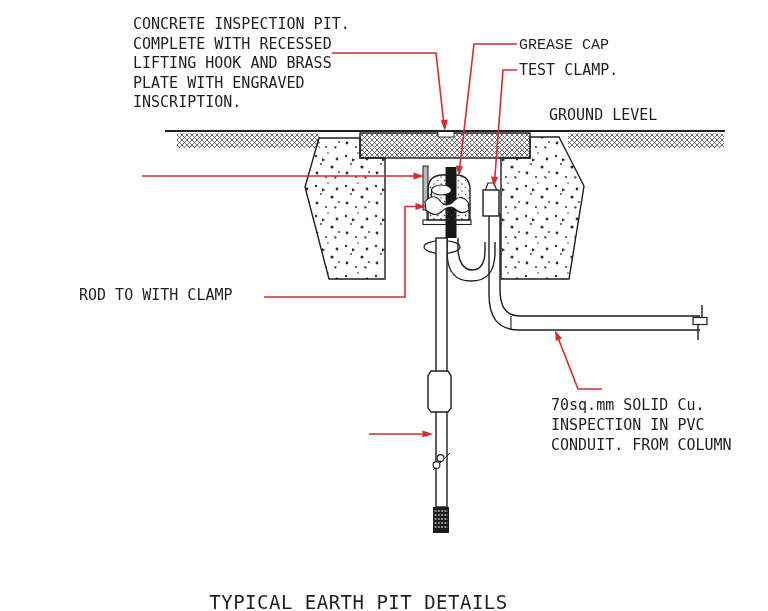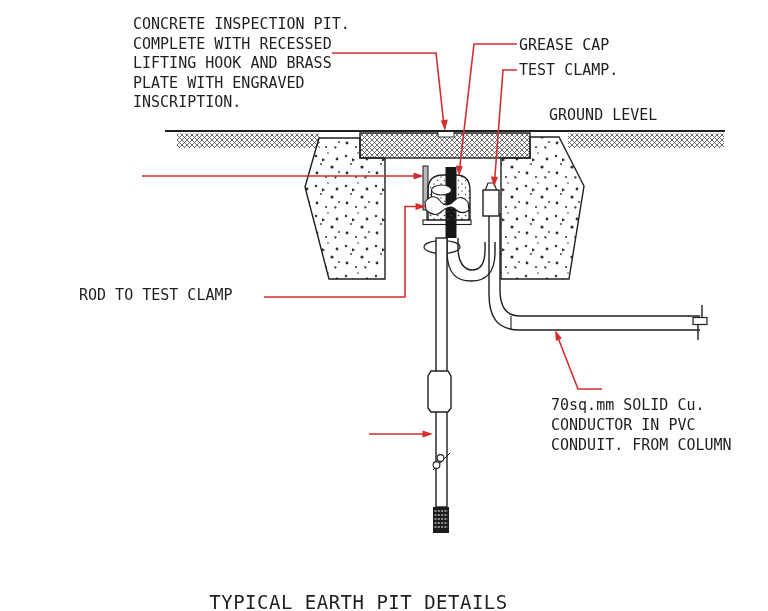--- a/index.html
+++ b/index.html
@@ -17,21 +17,21 @@
   svg{position:absolute;left:0;top:0;}
   .ln{stroke:var(--line-black);}
   .red-ln{stroke:var(--leader-red);fill:none;stroke-width:1.6;}
   .red-fill{fill:var(--leader-red);stroke:none;}
   .cad-label{
     position:absolute;color:var(--line-black);
     font-size:15px;line-height:19.5px;letter-spacing:0px;
     white-space:pre-line;z-index:5;
   }
   .lbl-concrete{left:121px;top:15px;}
-  .lbl-grease{left:507px;top:36px;}
+  .lbl-grease{left:507px;top:36px;font-family:Liberation Mono, monospace;}
   .lbl-test{left:507px;top:61px;}
   .lbl-ground{left:537px;top:106px;}
   .lbl-weather{left:69px;top:155px;line-height:19.8px;}
   .lbl-rodclamp{left:67px;top:286px;}
   .lbl-rods{left:71px;top:420px;line-height:22px;}
   .lbl-conductor{left:539px;top:395px;line-height:20px;}
   .lbl-title{
     left:186px;top:569px;width:321px;text-align:center;
     font-size:19px;letter-spacing:0.5px;line-height:22px;
   }
@@ -189,24 +189,24 @@
 PLATE WITH ENGRAVED
 INSCRIPTION.</div>
 
   <div class="cad-label lbl-grease">GREASE CAP</div>
 
   <div class="cad-label lbl-ground">GROUND LEVEL</div>
 
   <div class="cad-label lbl-test">TEST CLAMP.</div>
 
 
-  <div class="cad-label lbl-rodclamp">ROD TO TEST CLAMP</div>
+  <div class="cad-label lbl-rodclamp">ROD TO WITH CLAMP</div>
 
 
   <div class="cad-label lbl-conductor">70sq.mm SOLID Cu.
-CONDUCTOR IN PVC
+INSPECTION IN PVC
 CONDUIT. FROM COLUMN</div>
 
   <div class="cad-label lbl-title">
     <span>TYPICAL EARTH PIT DETAILS</span>
   </div>
 
 </div>
 
 </body></html>

